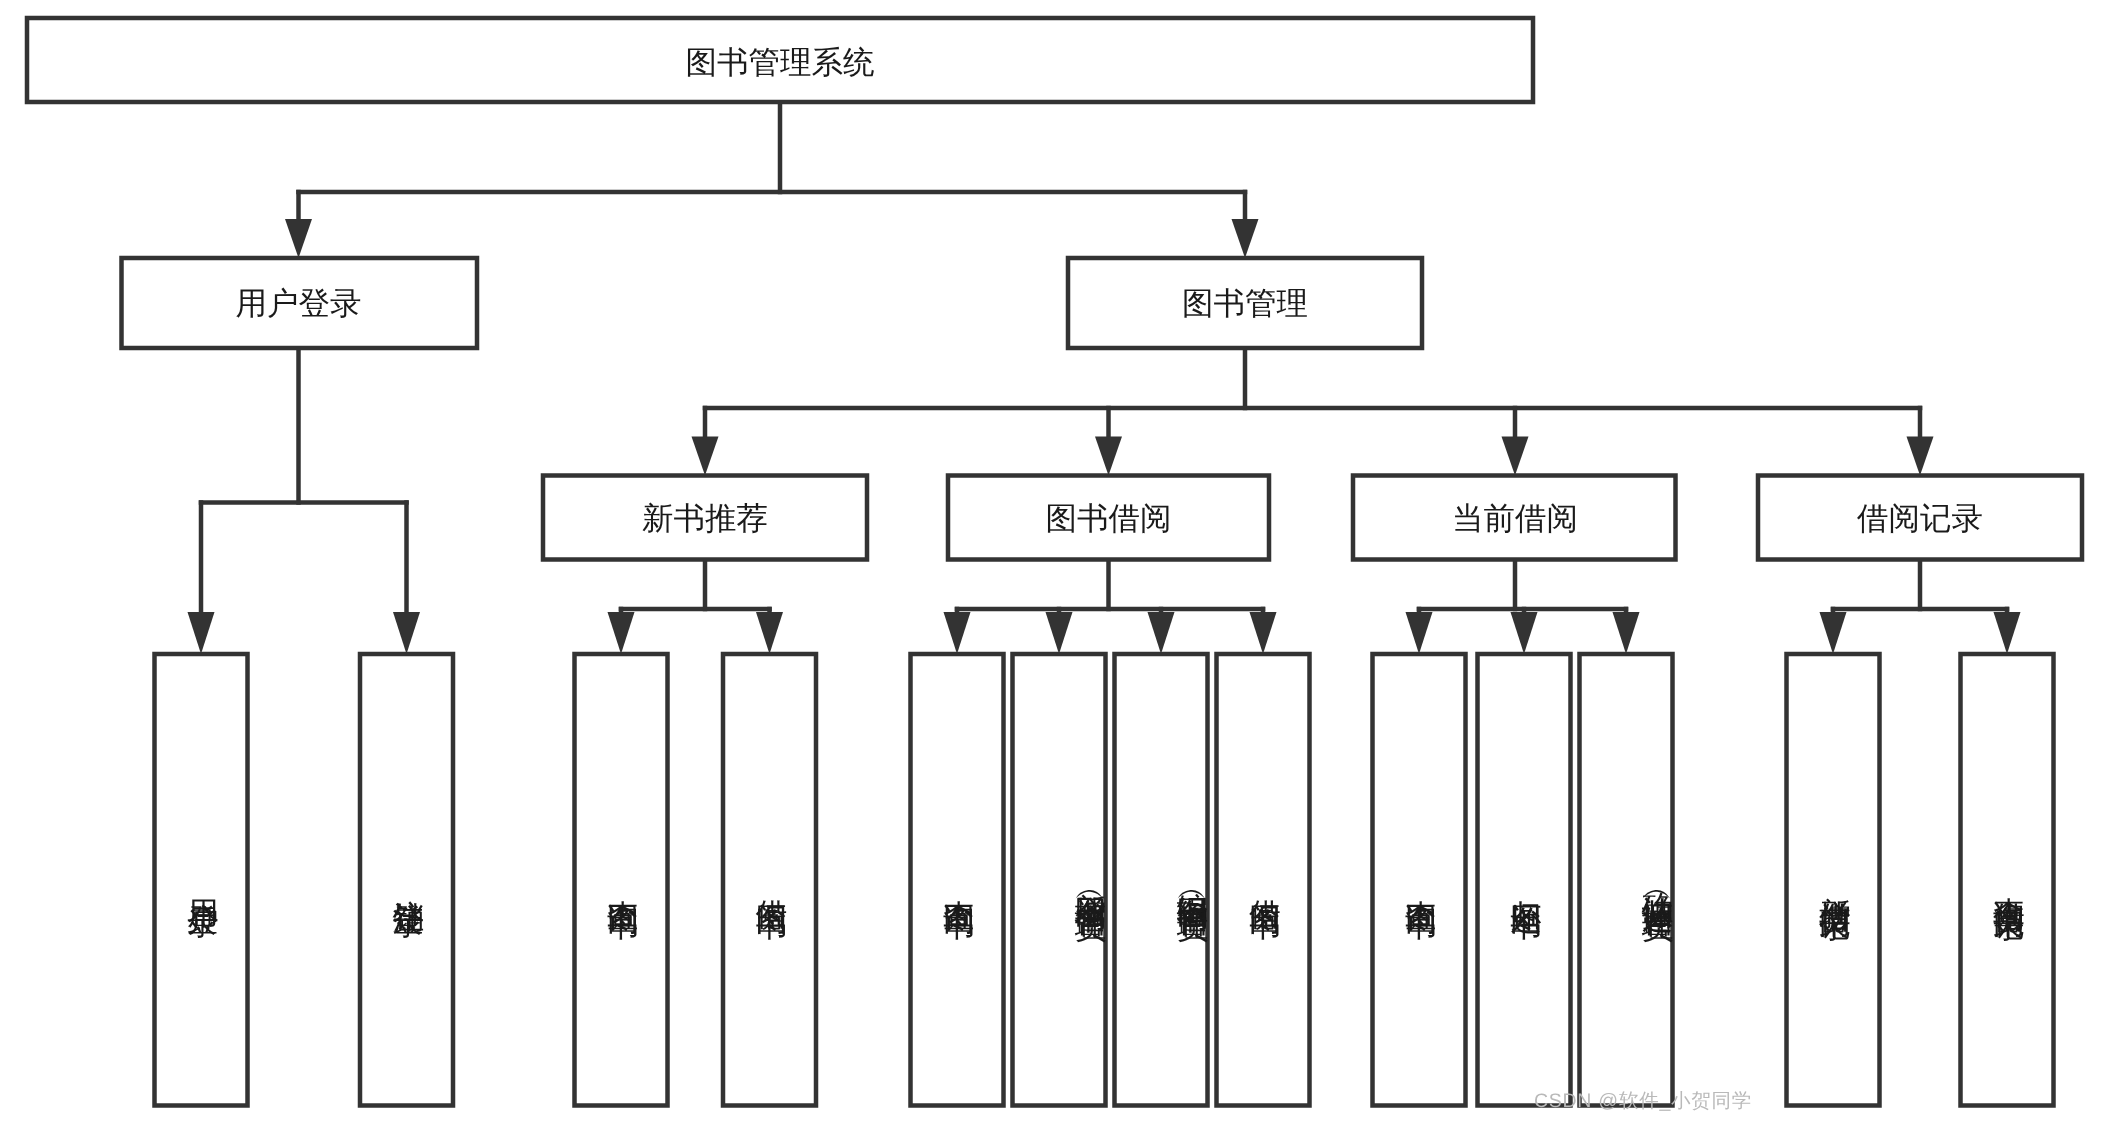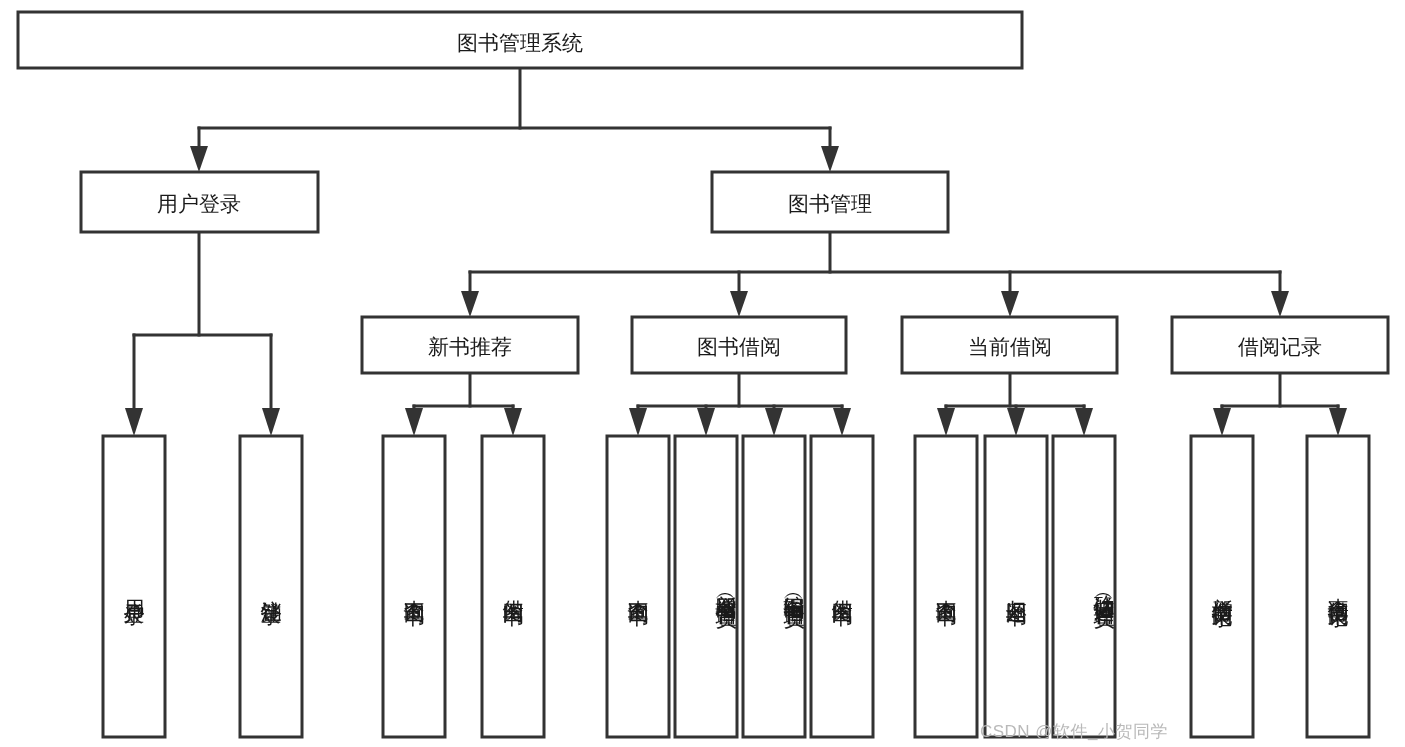--- a/index.html
+++ b/index.html
@@ -69,21 +69,21 @@
     letter-spacing: 2px;
     color: #1a1a1a;
     white-space: nowrap;
     pointer-events: none;
   }
   .watermark {
     position: absolute;
     right: 8px;
     bottom: 4px;
     font-family: "Liberation Sans", "DejaVu Sans", sans-serif;
-    font-size: 17px;
+    font-size: 13px;
     color: #b9b9b9;
     letter-spacing: 0.5px;
     white-space: nowrap;
   }
 </style>
 </head>
 <body>
 
 <div id="diagram-root">
 

